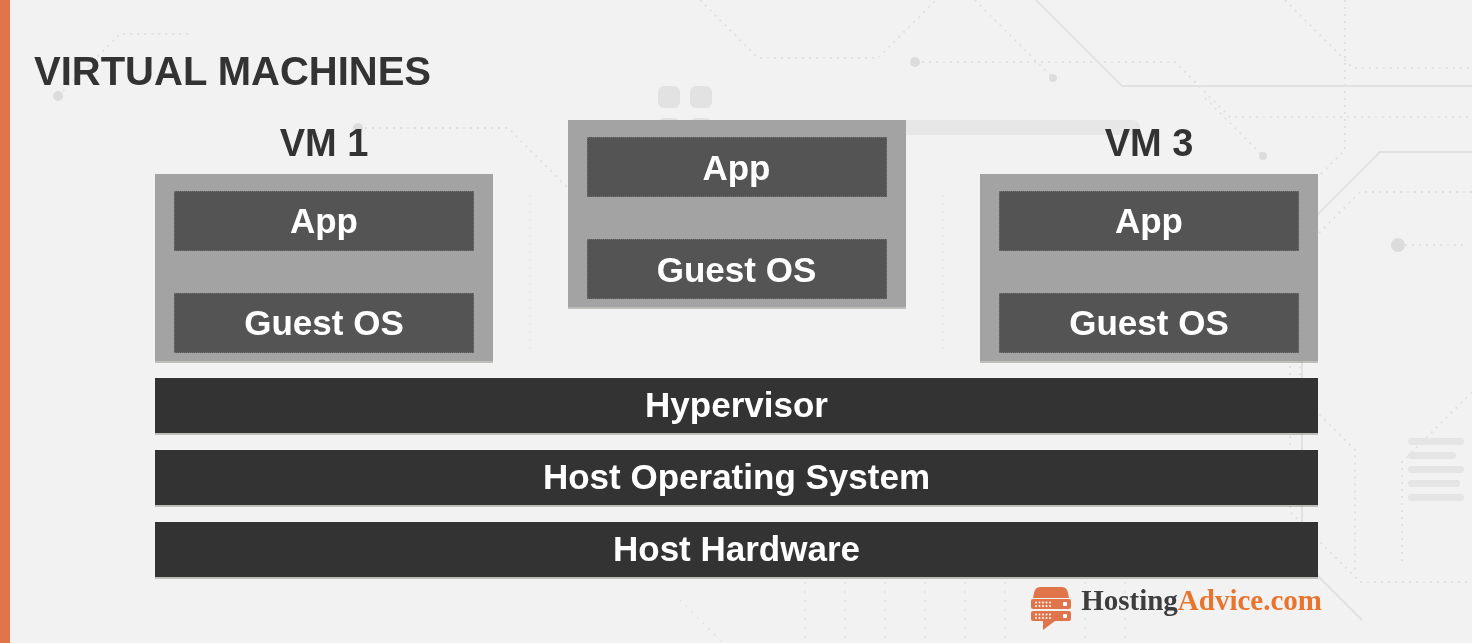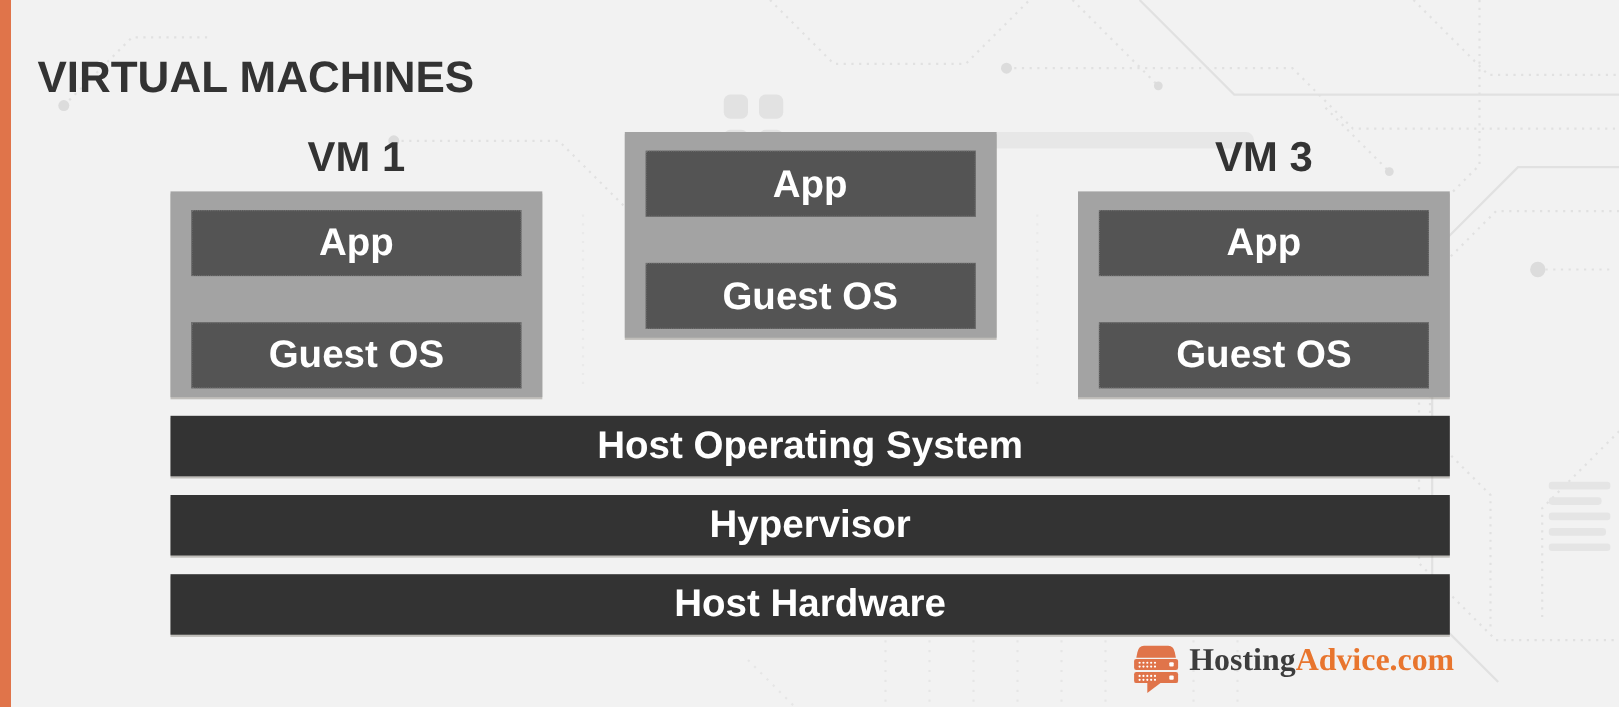--- a/index.html
+++ b/index.html
@@ -153,22 +153,22 @@
     <div class="vm-col">
       <div class="vm-label">VM 3</div>
       <div class="vm-box">
         <div class="vm-layer">App</div>
         <div class="vm-layer">Guest OS</div>
       </div>
     </div>
 
   </div>
 
+  <div class="stack-bar first">Hypervisor</div>
   <div class="stack-bar">Host Operating System</div>
-  <div class="stack-bar first">Hypervisor</div>
   <div class="stack-bar">Host Hardware</div>
 </div>
 
 <div class="logo">
   <svg width="42" height="44" viewBox="0 0 42 44" aria-hidden="true">
     <path d="M10,1 h22 q5,0 6,6 l1,5 h-36 l1,-5 q1,-6 6,-6 z" fill="#e0744a"></path>
     <rect x="1" y="13" width="40" height="10" rx="2" fill="#e0744a"></rect>
     <rect x="1" y="25" width="40" height="10" rx="2" fill="#e0744a"></rect>
     <g fill="#ffffff">
       <circle cx="6" cy="16.5" r="1"></circle>

